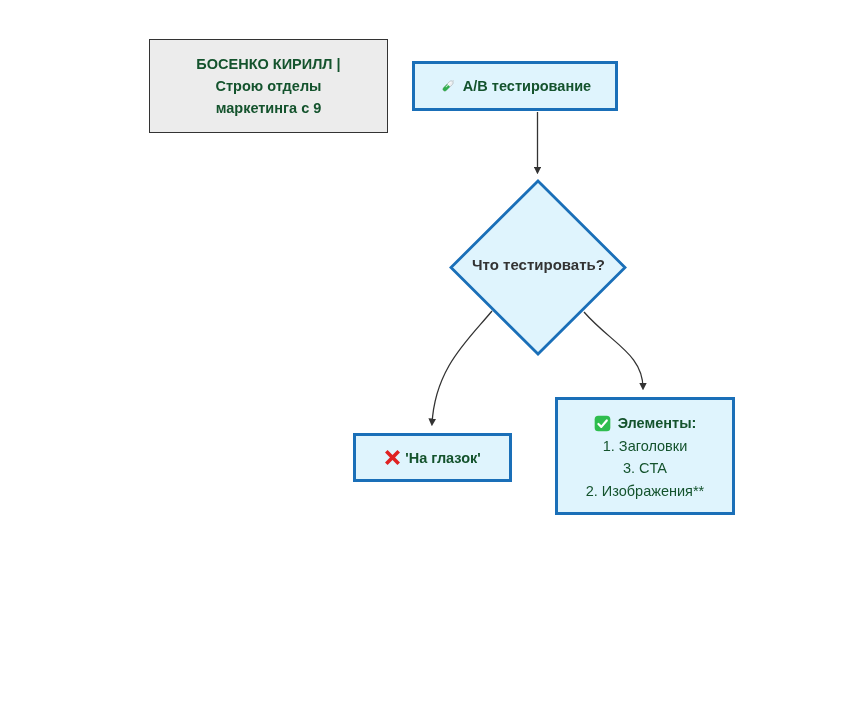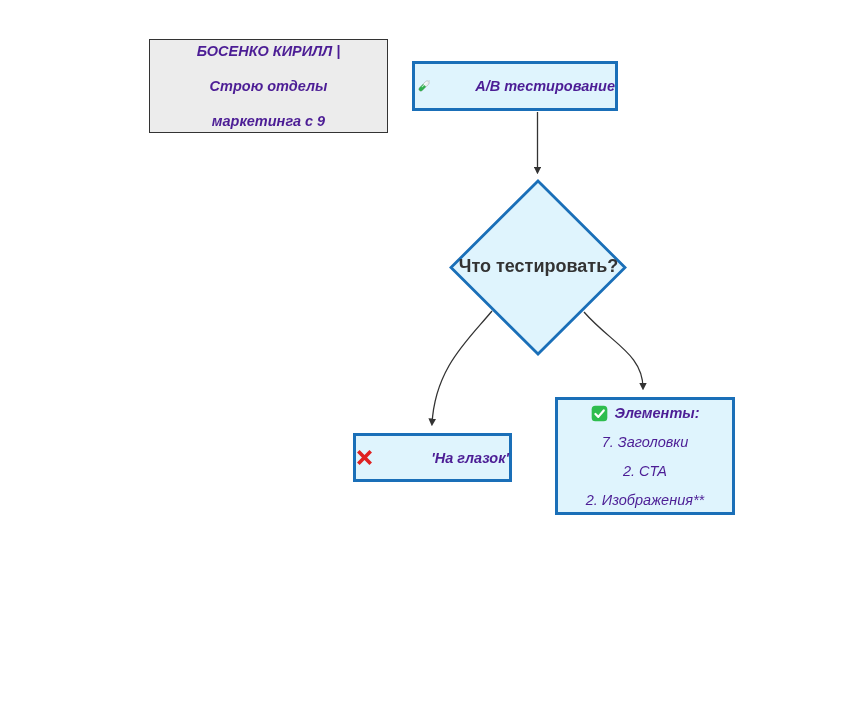--- a/index.html
+++ b/index.html
@@ -19,26 +19,25 @@
     position: absolute;
     left: 0; top: 0;
     width: 860px; height: 720px;
     pointer-events: none;
   }
   .node {
     position: absolute;
     box-sizing: border-box;
     display: flex;
     align-items: center;
-    justify-content: space-between;
-    color: #4c1d95;
+    justify-content: center;
+    color: #14532d;
     font-weight: bold;
     font-size: 14.5px;
     text-align: center;
-    font-style: italic;
   }
   .note-box {
     left: 149px; top: 39px;
     width: 239px; height: 94px;
     background: #ececec;
     border: 1px solid #333333;
     flex-direction: column;
     line-height: 22px;
   }
   .blue {
@@ -72,21 +71,21 @@
   .el-item {
     font-weight: normal;
   }
   .diamond-label {
     position: absolute;
     left: 448px; top: 256px;
     width: 181px;
     text-align: center;
     color: #333333;
     font-weight: bold;
-    font-size: 18px;
+    font-size: 15px;
   }
   .icon {
     display: inline-flex;
     width: 17px; height: 17px;
     flex: 0 0 auto;
   }
   .icon svg { width: 100%; height: 100%; }
 </style>
 </head>
 <body>
@@ -141,18 +140,18 @@
   <div class="node blue elements-box">
     <div class="el-title">
       <span class="icon">
         <svg viewBox="0 0 20 20" xmlns="http://www.w3.org/2000/svg">
           <rect x="0.8" y="0.8" width="18.4" height="18.4" rx="4.2" fill="#2ebd4e"></rect>
           <path d="M5.2 10.6 L8.6 14 L15 6.4" stroke="#ffffff" stroke-width="2.6" fill="none" stroke-linecap="round" stroke-linejoin="round"></path>
         </svg>
       </span>
       <span>Элементы:</span>
     </div>
-    <div class="el-item">7. Заголовки</div>
-    <div class="el-item">2. CTA</div>
+    <div class="el-item">1. Заголовки</div>
+    <div class="el-item">3. CTA</div>
     <div class="el-item">2. Изображения**</div>
   </div>
 
 </div>
 
 </body></html>

